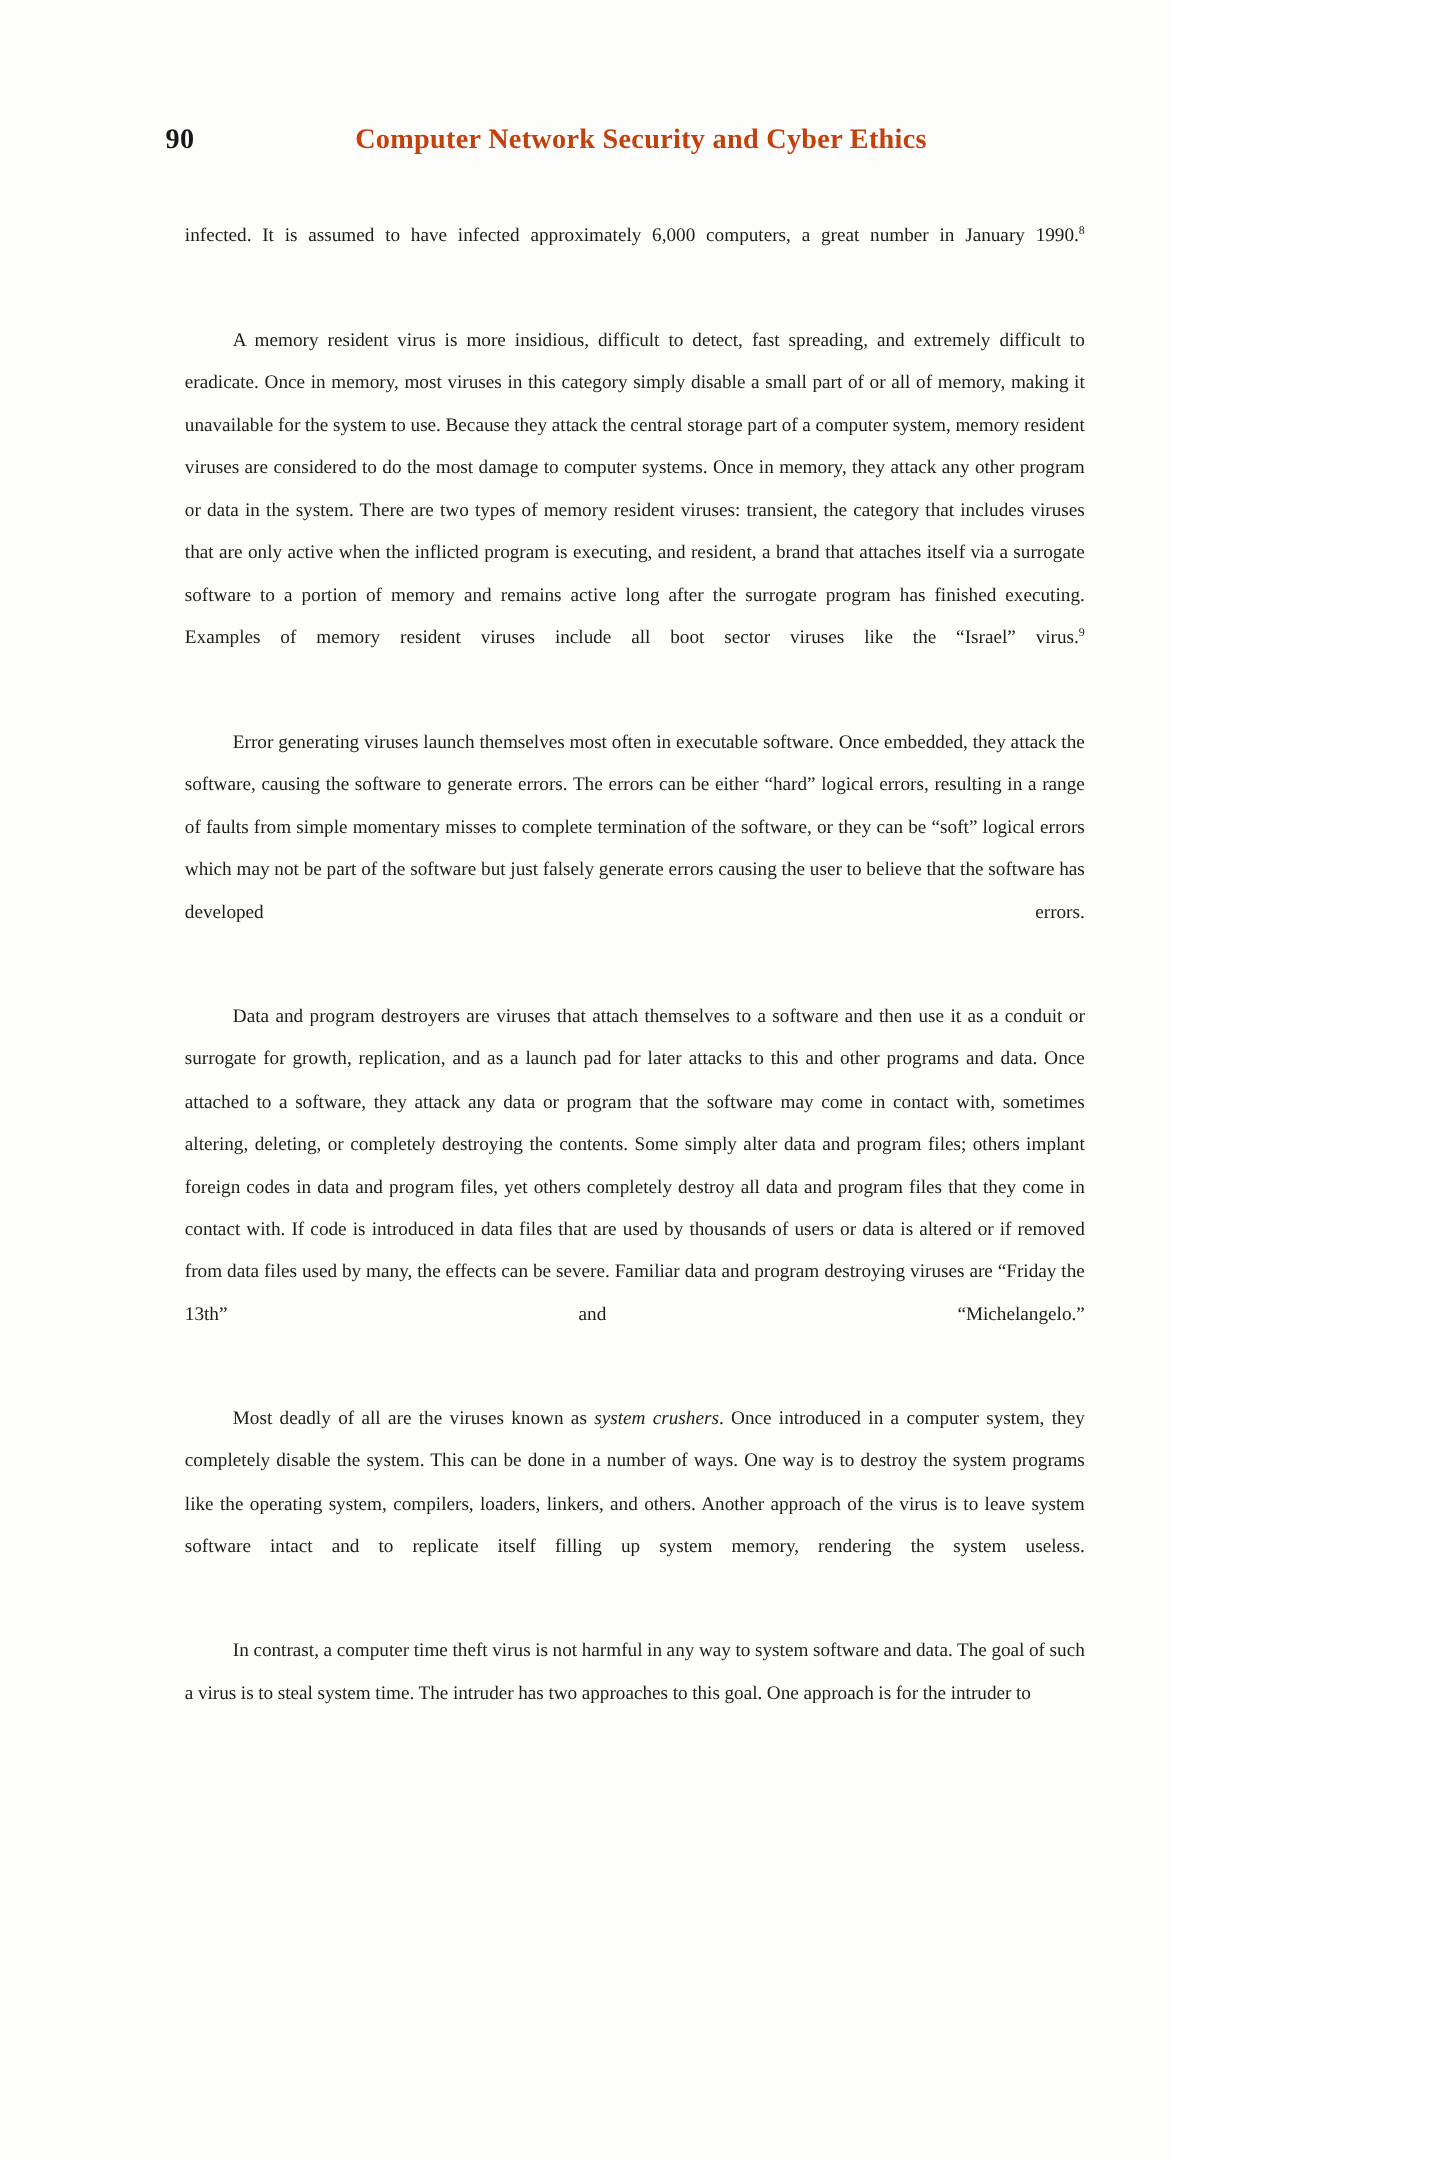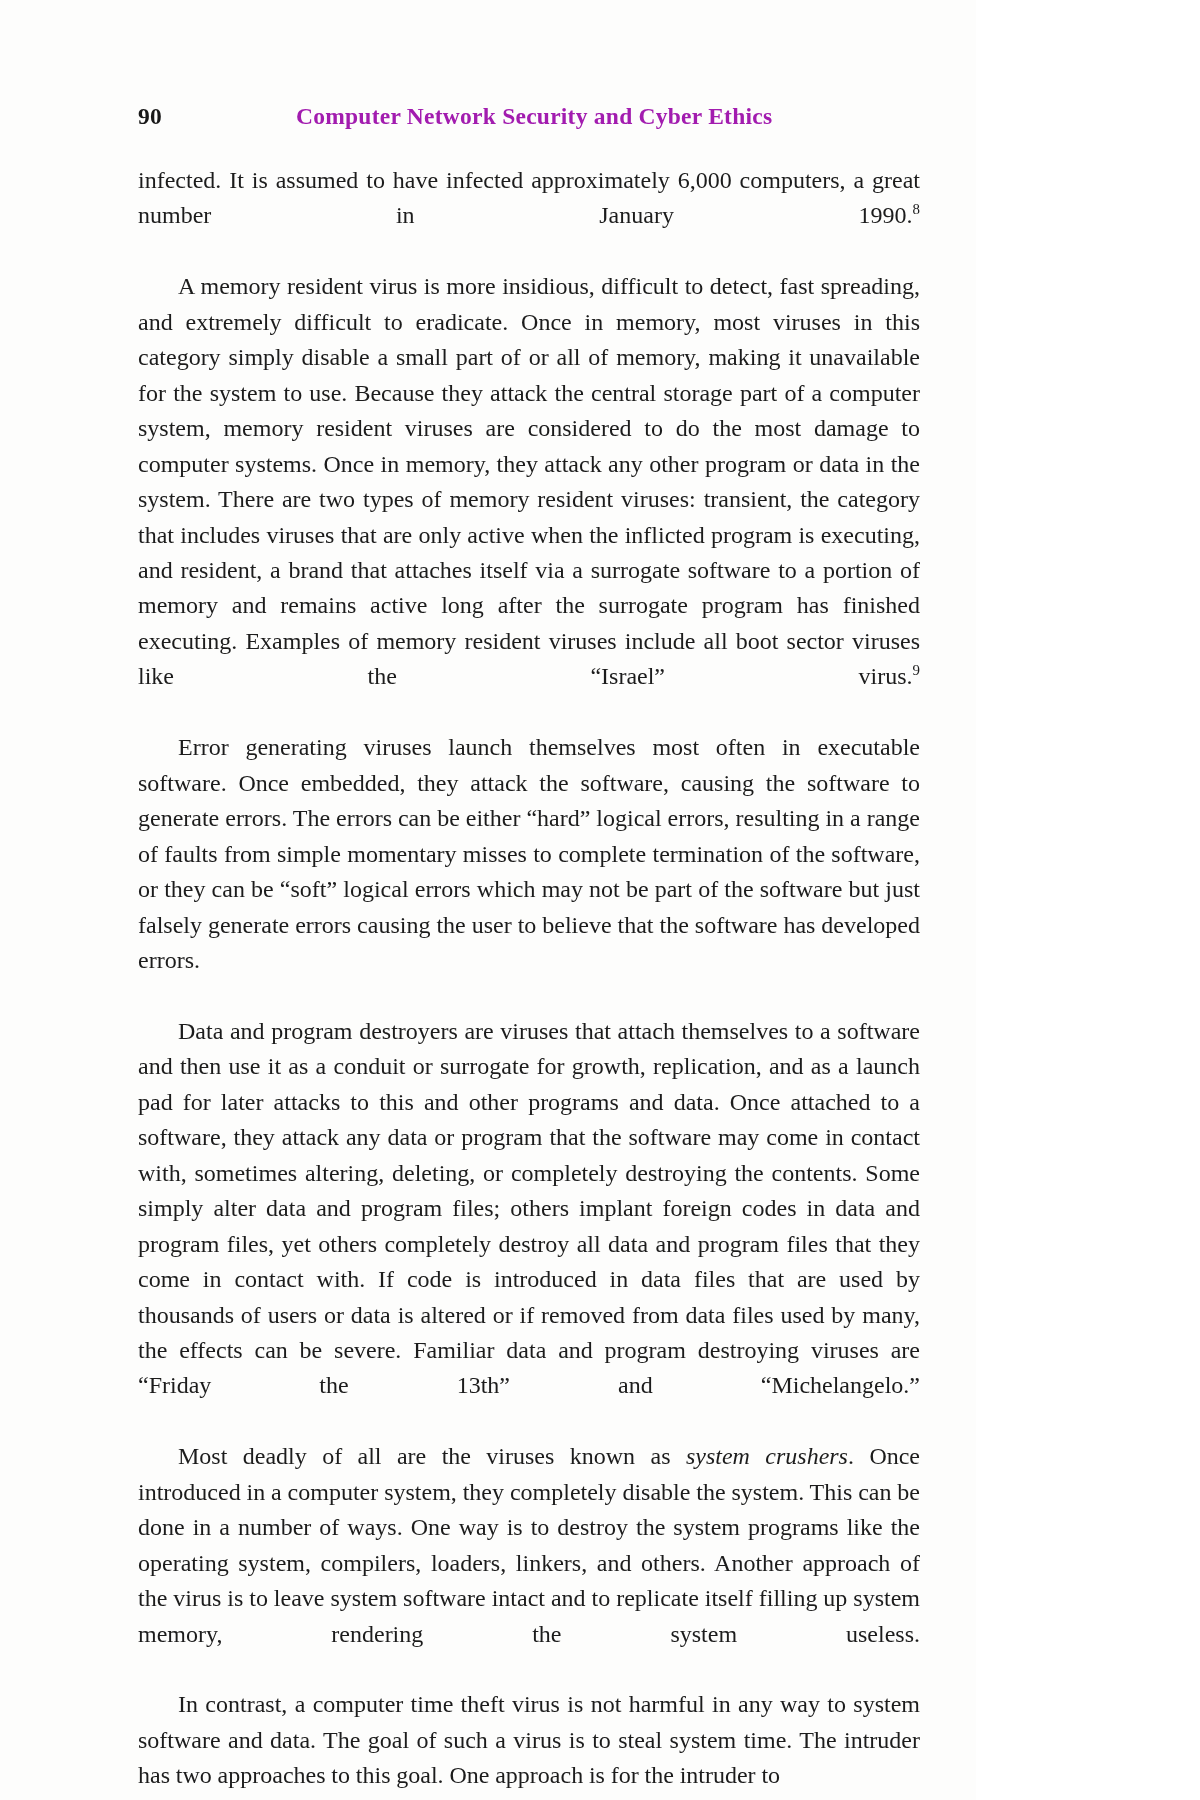--- a/index.html
+++ b/index.html
@@ -39,35 +39,35 @@
     font-size: 23.5px;
     letter-spacing: 0.2px;
     color: #181818;
     width: 158px;
     flex: 0 0 158px;
   }
   .head-title {
     font-weight: bold;
     font-size: 23.5px;
     letter-spacing: 0.25px;
-    color: #a21caf;
+    color: #c2410c;
     white-space: nowrap;
   }
 
   
   .textblock {
     position: absolute;
     top: 163px;
     left: 138px;
     width: 782px;
   }
 
   .para {
-    margin: 0;
-    font-size: 24px;
+    margin: 16px;
+    font-size: 16px;
     line-height: 35.45px;
     text-align: justify;
     text-justify: inter-word;
     color: #1c1c1c;
     -webkit-hyphens: none;
     hyphens: none;
     word-spacing: -0.2px;
   }
   .para.indent {
     text-indent: 40px;

